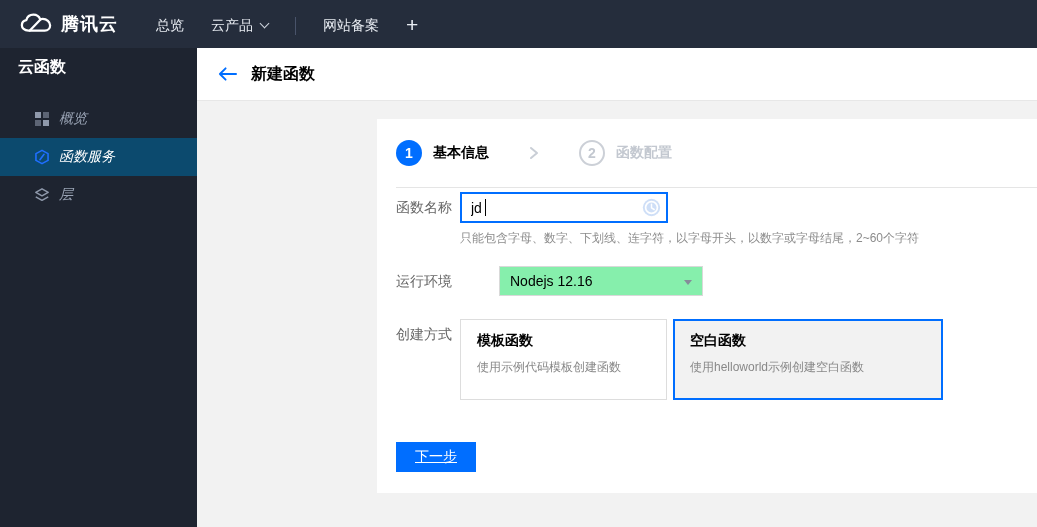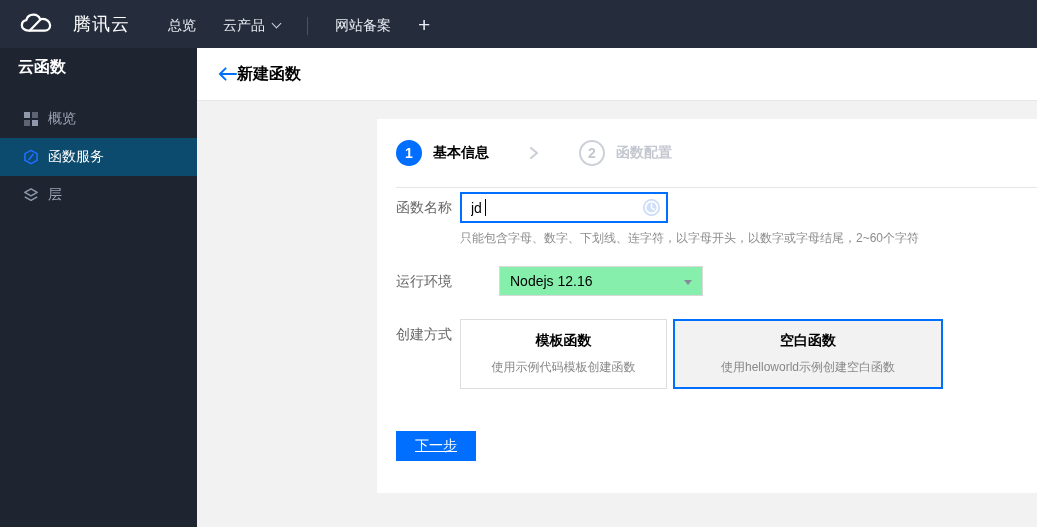--- a/index.html
+++ b/index.html
@@ -7,43 +7,43 @@
   body {
     font-family:"Liberation Sans","DejaVu Sans",sans-serif;
     position:relative; overflow:hidden; background:#f2f2f2;
   }
 
   
   .topbar { position:absolute; top:0; left:0; right:0; height:48px;
     background:#252d3c; display:flex; align-items:center; z-index:5; }
   .logo { display:flex; align-items:center; margin-left:20px; cursor:pointer; }
   .logo svg { width:32px; height:24px; display:block; }
-  .brand { color:#fff; font-size:18px; font-weight:normal; margin-left:21px; letter-spacing:1px; }
+  .brand { color:#fff; font-size:18px; font-weight:bold; margin-left:9px; letter-spacing:1px; }
   .topnav { display:flex; align-items:flex-end; margin-left:38px; font-size:14px; color:#e8ecf2; }
   .nav-item { margin-right:27px; display:flex; align-items:center; cursor:pointer; }
   .chev { width:7px; height:7px; border-right:1.5px solid #cfd5de; border-bottom:1.5px solid #cfd5de;
     transform:rotate(45deg); margin-left:8px; margin-top:-4px; }
   .nav-divider { width:1px; height:18px; background:#49536a; margin-right:27px; }
   .plus { font-size:21px; font-weight:400; color:#e8ecf2; cursor:pointer; line-height:1; }
 
   
   .sidebar { position:absolute; top:33px; left:0; bottom:0; width:197px; background:#1e2430; }
   .sidebar-title { color:#fff; font-size:16px; font-weight:bold; padding:24px 0 22px 18px; }
-  .side-item { height:38px; display:flex; align-items:center; padding-left:23px;
-    color:#9aa4b5; font-size:14px; cursor:pointer; }
+  .side-item { height:38px; display:flex; align-items:center; padding-left:34px;
+    color:#9aa4b5; font-size:14px; cursor:pointer;font-style:italic; }
   .side-item.active { background:#0c4a6e; color:#fff; }
   .side-icon { width:16px; height:16px; margin-right:9px; flex:0 0 16px; display:flex; }
   .side-icon svg { width:16px; height:16px; }
 
   
   .page-header { position:absolute; top:48px; left:197px; right:0; height:53px;
     background:#fff; border-bottom:1px solid #e7e7e7; display:flex; align-items:center; }
   .back { margin-left:21px; cursor:pointer; display:flex; }
   .back svg { width:19px; height:16px; }
-  .page-title { font-size:16px; font-weight:bold; color:#000; }
+  .page-title { font-size:16px; font-weight:bold; color:#000; margin-left:14px; }
 
   
   .content { position:absolute; top:101px; left:197px; right:0; bottom:0; background:#f2f2f2; }
   .card { position:absolute; top:18px; left:180px; right:0; bottom:34px; background:#fff; }
 
   .steps-wrap { margin-left:19px; height:69px; border-bottom:1px solid #e5e5e5;
     display:flex; align-items:center; }
   .step { display:flex; align-items:center; }
   .step-num { width:26px; height:26px; border-radius:50%; display:flex; align-items:center;
     justify-content:center; font-size:14px; font-weight:bold; }
@@ -67,21 +67,21 @@
   .autofill { position:absolute; right:7px; top:6px; width:19px; height:19px; cursor:pointer; }
   .autofill svg { width:19px; height:19px; }
   .help { margin-top:7px; font-size:12px; color:#8c8c8c; }
 
   .select { width:204px; height:30px; border:1px solid #d9d9d9; background:#86efac;
     display:flex; align-items:center; padding:0 10px; color:#000; cursor:pointer; position:relative; }
   .select-caret { position:absolute; right:10px; top:13px; width:0; height:0;
     border-left:4px solid transparent; border-right:4px solid transparent; border-top:5px solid #858c99; }
 
   .cards { display:flex; gap:6px; }
-  .opt-card { height:70px; cursor:pointer;text-align:center; }
+  .opt-card { height:81px; cursor:pointer; }
   .opt-a { width:207px; background:#fff; border:1px solid #ddd; padding:12px 16px; }
   .opt-b { width:270px; background:#f2f2f2; border:2px solid #006eff; padding:11px 15px; }
   .opt-title { font-size:14px; font-weight:bold; color:#000; }
   .opt-desc { font-size:12px; color:#888; margin-top:9px; }
 
   .next-btn { display:block; margin:42px 0 0 19px; width:80px; height:30px; background:#006eff;
     color:#fff; border:none; font-size:14px; font-family:inherit; cursor:pointer;text-decoration:underline; }
 </style>
 </head>
 <body>

